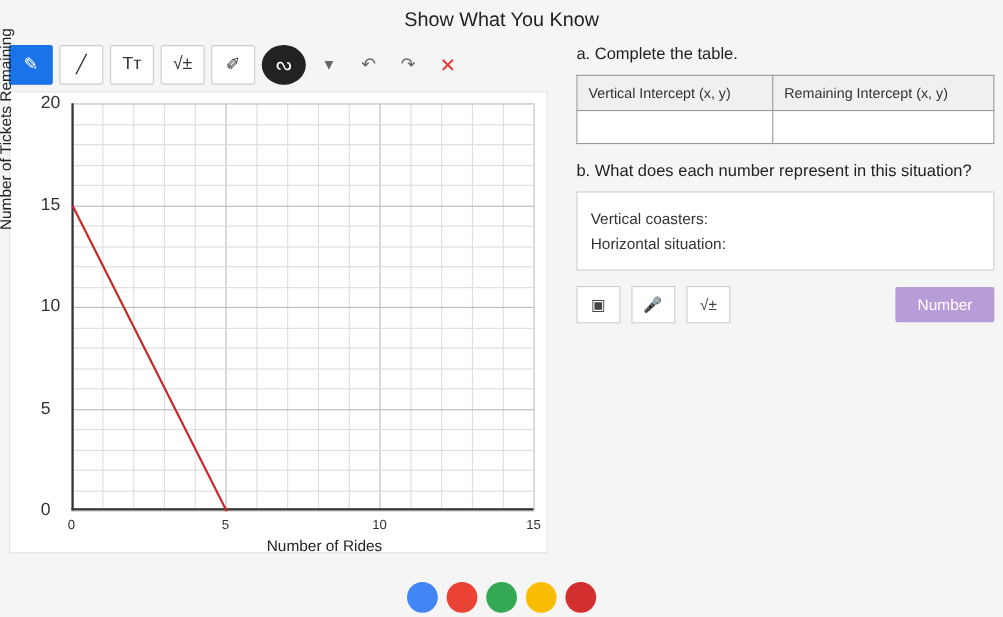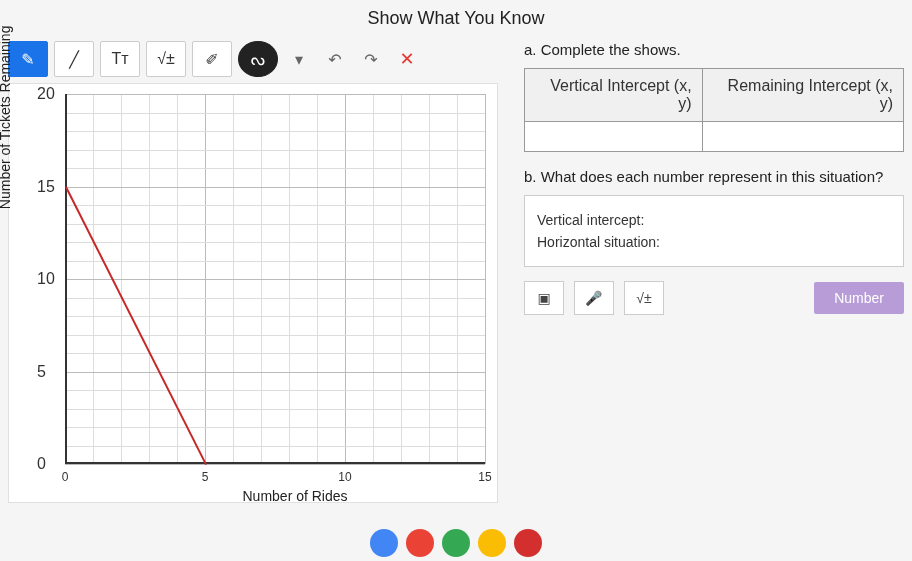--- a/index.html
+++ b/index.html
@@ -141,23 +141,23 @@
     .part-label { font-size: 15px; color: #222; margin-bottom: 10px; }
     .intercept-table {
       width: 100%;
       border-collapse: collapse;
       margin-bottom: 16px;
       background: #fff;
     }
     .intercept-table th, .intercept-table td {
       border: 1px solid #999;
       padding: 8px 10px;
-      font-size: 16px;
+      font-size: 13px;
       font-weight: normal;
-      text-align: right;
+      text-align: left;
       color: #333;
     }
     .intercept-table th { background: #f0f0f0; }
     .intercept-table td { height: 30px; }
 
     .answer-box {
       border: 1px solid #ccc;
       background: #fff;
       padding: 10px 12px;
       font-size: 14px;
@@ -283,39 +283,39 @@
           <div class="tick-x" style="left: 140px;">5</div>
           <div class="tick-x" style="left: 280px;">10</div>
           <div class="tick-x" style="left: 420px;">15</div>
           <div class="data-line" style="left: 0px; top: 92.5px; height: 310.815px; background: rgb(198, 40, 40); transform: rotate(-26.7712deg);"></div>
         </div>
     </div>
   </div>
 
   <div class="right-col">
 
-    <p class="part-label">a. Complete the shows.</p>
+    <p class="part-label">a. Complete the table.</p>
 
     <table class="intercept-table">
       <tbody>
           <tr>
         <th>Vertical Intercept (x, y)</th>
         <th>Remaining Intercept (x, y)</th>
       </tr>
       <tr>
         <td></td>
         <td></td>
       </tr>
     </tbody>
       </table>
 
     <p class="part-label">b. What does each number represent in this situation?</p>
 
     <div class="answer-box">
-      <div>Vertical intercept:</div>
+      <div>Vertical coasters:</div>
       <div>Horizontal situation:</div>
     </div>
 
     <div class="bottom-row">
       <div class="util-btn">▣</div>
       <div class="util-btn">🎤</div>
       <div class="util-btn">√±</div>
       <button class="submit-btn">Number</button>
     </div>
   </div>

